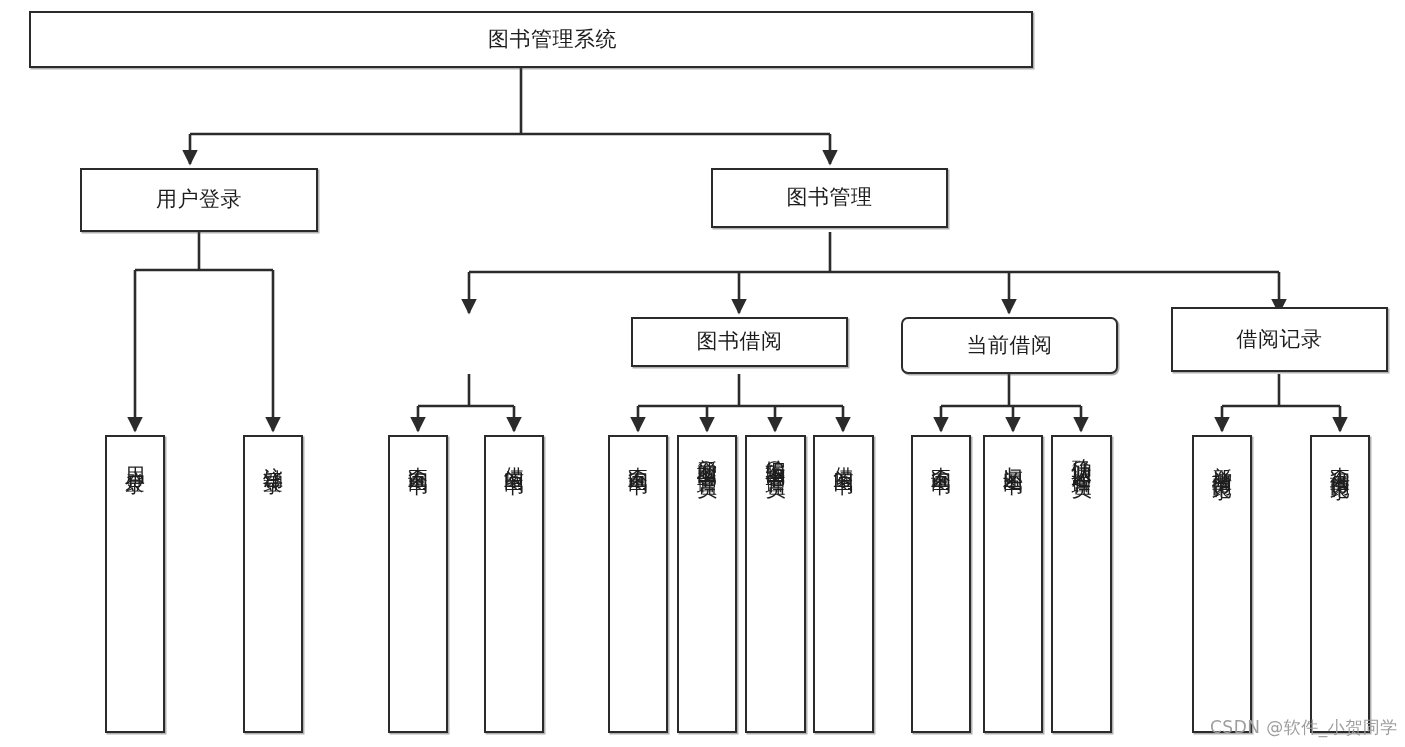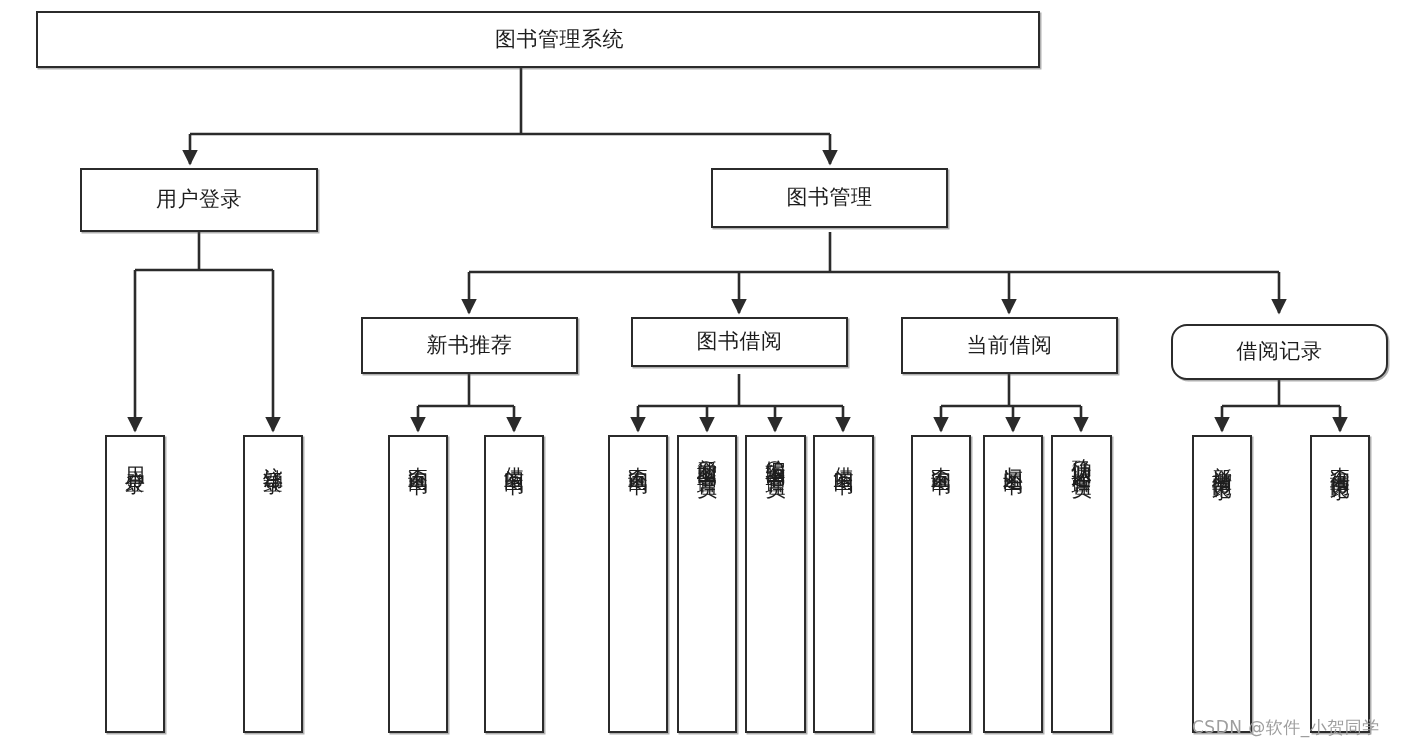--- a/index.html
+++ b/index.html
@@ -57,20 +57,21 @@
   }
   .node.vert.tall-pad {
     padding-top: 6px;
   }
   .watermark {
     position: absolute;
     font-size: 17px;
     color: #9e9e9e;
     white-space: nowrap;
     letter-spacing: 0.5px;
+    padding-left: 18px;
   }
 </style>
 </head>
 <body>
 
 <div id="canvas">
 
   <svg id="edges" viewBox="0 0 1405 747" xmlns="http://www.w3.org/2000/svg">
     <defs>
       <marker id="arrow" viewBox="0 0 10 10" refX="9" refY="5" markerWidth="6" markerHeight="6" orient="auto-start-reverse">
@@ -114,41 +115,38 @@
       <path d="M 1013 406 L 1013 431" marker-end="url(#arrow)"></path>
       <path d="M 1081 406 L 1081 431" marker-end="url(#arrow)"></path>
 
       <path d="M 1279 374 L 1279 406"></path>
       <path d="M 1222 406 L 1340 406"></path>
       <path d="M 1222 406 L 1222 431" marker-end="url(#arrow)"></path>
       <path d="M 1340 406 L 1340 431" marker-end="url(#arrow)"></path>
     </g>
   </svg>
 
-  <div class="node horiz" id="node-root" style="left: 36px; top: 11px; width: 1004px; height: 57px; padding-left: 43px;">
+  <div class="node horiz" id="node-root" style="left: 29px; top: 11px; width: 1004px; height: 57px; padding-left: 43px;">
     <span class="label">图书管理系统</span>
   </div>
 
   <div class="node horiz" id="node-user-login" style="left: 80px; top: 168px; width: 238px; height: 64px;">
     <span class="label">用户登录</span>
   </div>
   <div class="node horiz" id="node-book-management" style="left: 711px; top: 168px; width: 237px; height: 60px;">
     <span class="label">图书管理</span>
   </div>
 
-  <div class="node horiz" id="node-new-book-recommend" style="left: 361px; top: 317px; width: 217px; height: 57px;">
-    <span class="label">新书推荐</span>
-  </div>
   <div class="node horiz" id="node-book-borrow" style="left: 631px; top: 317px; width: 217px; height: 50px;">
     <span class="label">图书借阅</span>
   </div>
-  <div class="node horiz" id="node-current-borrow" style="left: 901px; top: 317px; width: 217px; height: 57px;">
+  <div class="node horiz" id="node-current-borrow" style="left: 901px; top: 317px; width: 217px; height: 57px; border-radius: 7px;">
     <span class="label">当前借阅</span>
   </div>
-  <div class="node horiz" id="node-borrow-record" style="left: 1171px; top: 324px; width: 217px; height: 56px; border-radius: 16px;">
+  <div class="node horiz" id="node-borrow-record" style="left: 1171px; top: 307px; width: 217px; height: 65px;">
     <span class="label">借阅记录</span>
   </div>
 
   <div class="node vert" id="node-leaf-user-login" style="left: 105px; top: 435px; width: 60px; height: 298px;">
     <span class="label">用户登录</span>
   </div>
   <div class="node vert" id="node-leaf-user-logout" style="left: 243px; top: 435px; width: 60px; height: 298px;">
     <span class="label">注销登录</span>
   </div>
   <div class="node vert" id="node-leaf-query-book-rec" style="left: 388px; top: 435px; width: 60px; height: 298px;">

